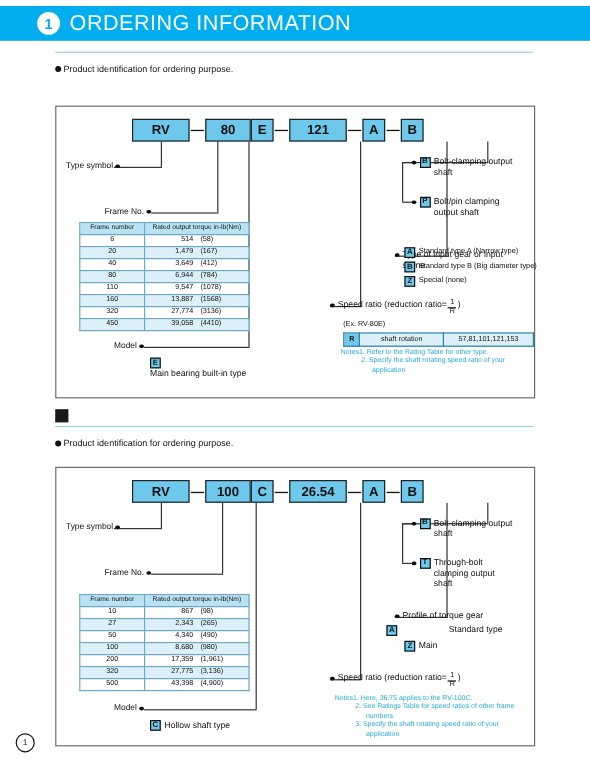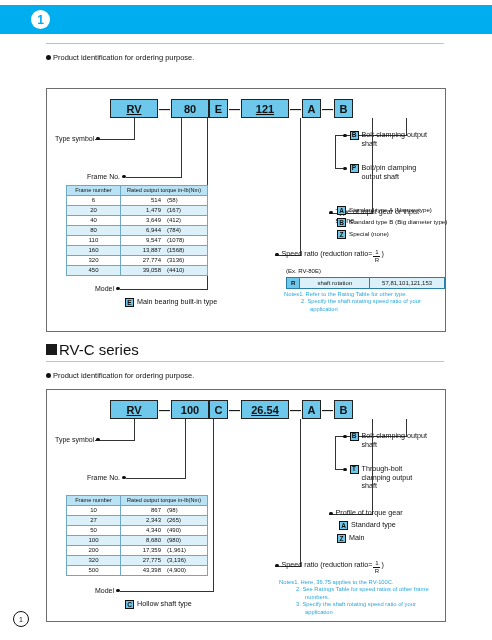--- a/index.html
+++ b/index.html
@@ -55,21 +55,21 @@
   .code-row{
     position:absolute;display:flex;align-items:center;
   }
   .code-box{
     background:#6EC8EC;border:1px solid #222;
     height:19px;min-width:28px;
     display:flex;align-items:center;justify-content:center;
     font-size:11px;font-weight:bold;color:#111;
     padding:0 5px;box-sizing:border-box;
   }
-  .code-box.wide{min-width:48px;text-decoration:underline;}
+  .code-box.wide{min-width:48px;}
   .code-box.mid{min-width:38px;}
   .code-box.sm{min-width:19px;padding:0 3px;}
   .dash{
     width:13px;text-align:center;font-size:11px;color:#111;font-weight:bold;
   }
   
   .lead-label{
     position:absolute;font-size:7px;color:#111;white-space:nowrap;
     display:flex;align-items:center;
   }
@@ -147,20 +147,21 @@
     width:14px;height:14px;border-radius:50%;
     border:1px solid #111;color:#111;font-size:7px;
     display:flex;align-items:center;justify-content:center;
   }
 </style>
 </head>
 <body>
 
 <div class="header-bar">
   <div class="header-num">1</div>
+  <div class="header-title">ORDERING INFORMATION</div>
 </div>
 
 <div class="section" style="top:40px;">
   <div class="sec-rule"></div>
   <div class="bullet-line">
     <span class="dot"></span>
     <span>Product identification for ordering purpose.</span>
   </div>
 </div>
 
@@ -192,21 +193,21 @@
     <span>Frame No.</span>
     <span class="dot"></span>
   </div>
 
   <div class="vline" style="left:160px;top:29px;height:171px;"></div>
   <div class="hline" style="left:73px;top:200px;width:88px;"></div>
   <div class="lead-label" style="left:48px;top:196px;">
     <span>Model</span>
     <span class="dot"></span>
   </div>
-  <div class="chip-row" style="left:78px;top:209px;">
+  <div class="chip-row" style="left:78px;top:209px;flex-direction:column;">
     <span class="chip">E</span>
     <span class="chip-text big">Main bearing built-in type</span>
   </div>
 
   <table class="dtable" style="left:19px;top:96px;">
     <thead>
       <tr>
         <th class="col-frame">Frame number</th>
         <th class="col-torque">Rated output torque in-lb(Nm)</th>
       </tr>
@@ -353,21 +354,20 @@
   <div class="notes" style="left:237px;top:202px;">
     <div>Notes1. Refer to the Rating Table for other type.</div>
     <div class="n-ind">2. Specify the shaft rotating speed ratio of your</div>
     <div class="n-ind2">application</div>
   </div>
 </div>
 
 <div class="section" style="top:341px;">
   <div class="sec-title">
     <span class="sec-square"></span>
-    <span class="sec-label">RV-C series</span>
   </div>
   <div class="sec-rule"></div>
   <div class="bullet-line">
     <span class="dot"></span>
     <span>Product identification for ordering purpose.</span>
   </div>
 </div>
 
 <div class="panel" style="top:389px;height:231px;">
 
@@ -397,21 +397,21 @@
     <span>Frame No.</span>
     <span class="dot"></span>
   </div>
 
   <div class="vline" style="left:166px;top:29px;height:172px;"></div>
   <div class="hline" style="left:73px;top:201px;width:94px;"></div>
   <div class="lead-label" style="left:48px;top:197px;">
     <span>Model</span>
     <span class="dot"></span>
   </div>
-  <div class="chip-row" style="left:78px;top:210px;">
+  <div class="chip-row" style="left:78px;top:210px;align-items:flex-end;">
     <span class="chip">C</span>
     <span class="chip-text big">Hollow shaft type</span>
   </div>
 
   <table class="dtable" style="left:19px;top:105px;">
     <thead>
       <tr>
         <th class="col-frame">Frame number</th>
         <th class="col-torque">Rated output torque in-lb(Nm)</th>
       </tr>
@@ -499,21 +499,21 @@
     <span class="chip">T</span>
     <span class="chip-text big" style="max-width:62px;white-space:normal;">Through-bolt clamping output shaft</span>
   </div>
 
   <div class="vline" style="left:325px;top:29px;height:95px;"></div>
   <div class="hline" style="left:282px;top:124px;width:44px;"></div>
   <div class="ann" style="left:282px;top:119px;">
     <span class="bdot"></span>
     <span class="chip-text big">Profile of torque gear</span>
   </div>
-  <div class="chip-row" style="left:292px;top:131px;">
+  <div class="chip-row" style="left:275px;top:131px;gap:40px;">
     <span class="chip">A</span>
     <span class="chip-text big">Standard type</span>
   </div>
   <div class="chip-row" style="left:290px;top:144px;">
     <span class="chip">Z</span>
     <span class="chip-text big">Main</span>
   </div>
 
   <div class="vline" style="left:253px;top:29px;height:147px;"></div>
   <div class="hline" style="left:228px;top:176px;width:26px;"></div>

